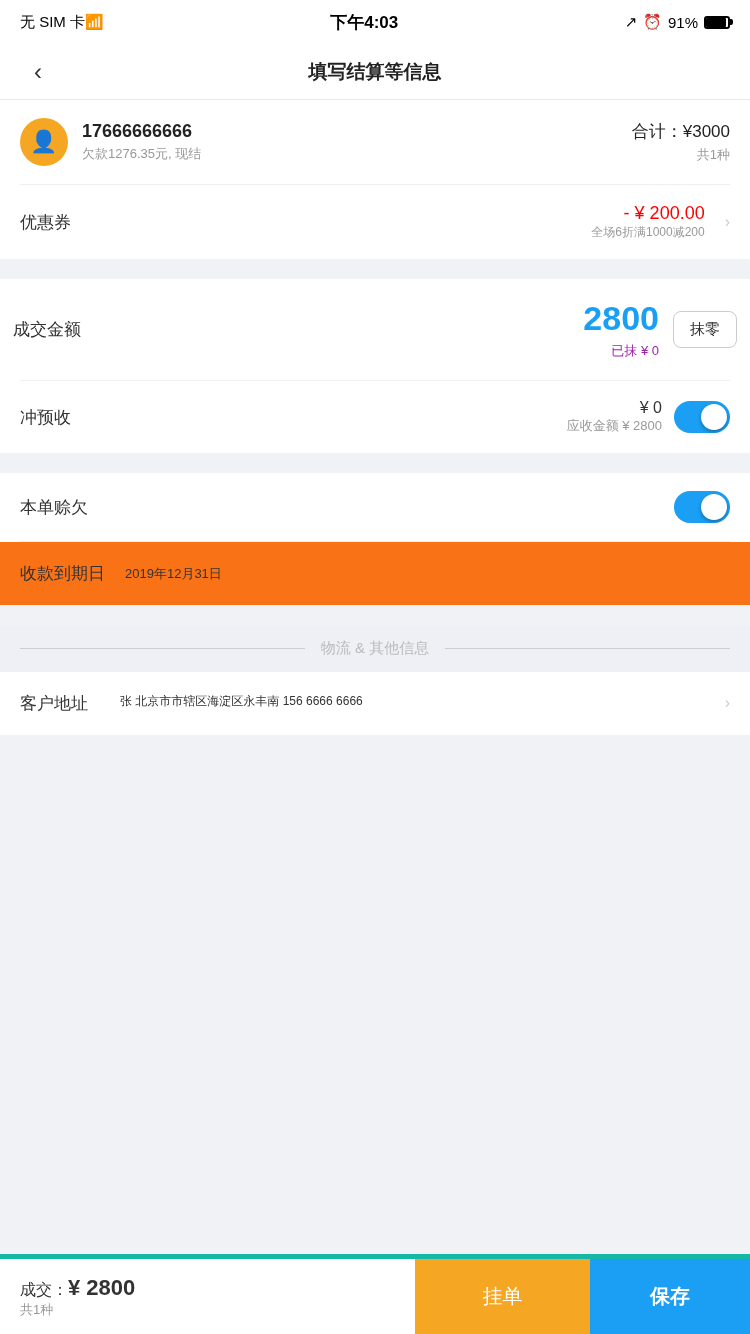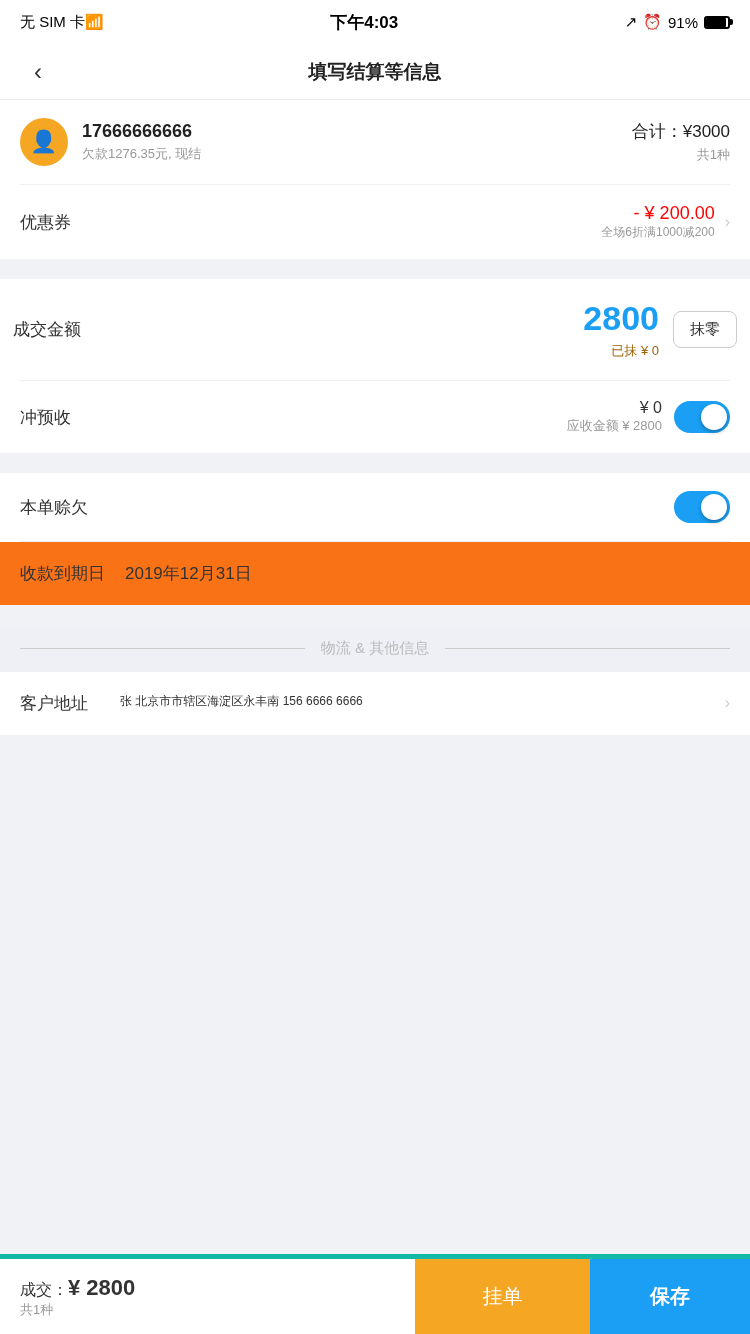--- a/index.html
+++ b/index.html
@@ -90,20 +90,21 @@
 
     
     .divider { height: 1px; background: #f0f0f0; margin: 0 20px; }
 
     
     .coupon-row {
       display: flex;
       align-items: center;
       padding: 18px 20px;
       background: #fff;
+      gap: 10px;
     }
     .coupon-label { font-size: 17px; color: #333; flex: 1; }
     .coupon-discount { font-size: 18px; color: #f00; font-weight: 500; }
     .coupon-desc { font-size: 12px; color: #999; }
     .coupon-arrow { color: #ccc; font-size: 16px; }
     .coupon-info { text-align: right; }
 
     
     .gray-sep { height: 10px; background: #f0f2f5; }
 
@@ -115,21 +116,21 @@
       background: #fff;
     }
     .form-label { font-size: 17px; color: #333; flex-shrink: 0; min-width: 80px; }
     .form-value-area { flex: 1; display: flex; align-items: center; justify-content: flex-end; gap: 14px; }
     .amount-blue { font-size: 34px; font-weight: 600; color: #1a9ff4; }
     .round-button {
       border: 1px solid #ccc; border-radius: 8px; padding: 8px 16px;
       font-size: 15px; color: #333; background: #fff; cursor: pointer;
       white-space: nowrap;
     }
-    .sub-text { font-size: 13px; color: #a16207; text-align: right; margin-top: 4px; }
+    .sub-text { font-size: 13px; color: #a21caf; text-align: right; margin-top: 4px; }
 
     
     .amount-with-sub { text-align: right; }
 
     
     .toggle-container {
       display: flex;
       align-items: center;
       padding: 18px 20px;
       background: #fff;
@@ -154,21 +155,21 @@
     .toggle.on .toggle-knob { left: 27px; }
 
     
     .date-row {
       display: flex;
       align-items: center;
       padding: 20px 20px;
       background: #f97316;
     }
     .date-label { font-size: 17px; color: #333; margin-right: 20px; }
-    .date-value { font-size: 17px; color: #333; }
+    .date-value { font-size: 13px; color: #333; }
 
     
     .logistics-sep {
       background: #eef0f5;
       display: flex; align-items: center; justify-content: center;
       padding: 14px 20px;
       position: relative;
     }
     .logistics-line {
       flex: 1; height: 1px; background: #ccc;

